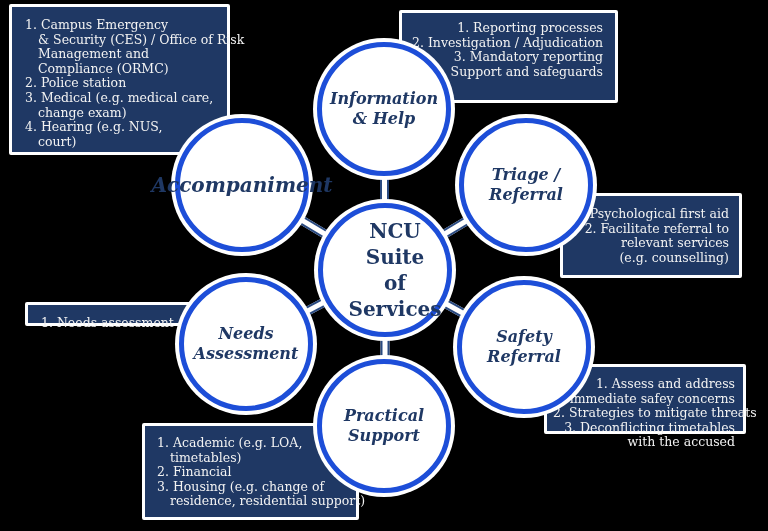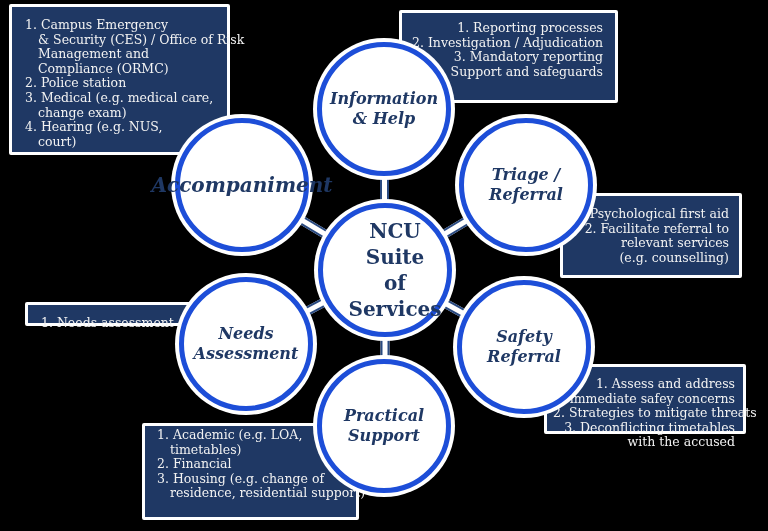--- a/index.html
+++ b/index.html
@@ -73,21 +73,21 @@
   </div>
 
   <div class="note align-right" style="left:544px;top:364px;width:202px;height:70px;padding:10px 8px 6px 6px;">
     <div class="ln">1. Assess and address</div>
     <div class="ln">immediate safey concerns</div>
     <div class="ln">2. Strategies to mitigate threats</div>
     <div class="ln">3. Deconflicting timetables</div>
     <div class="ln">with the accused</div>
   </div>
 
-  <div class="note" style="left:142px;top:423px;width:217px;height:97px;padding:2px 6px 6px 12px;">
+  <div class="note" style="left:142px;top:423px;width:217px;height:97px;padding:10px 6px 6px 12px;">
     <div class="ln">1. Academic (e.g. LOA,</div>
     <div class="ln ind">timetables)</div>
     <div class="ln">2. Financial</div>
     <div class="ln">3. Housing (e.g. change of</div>
     <div class="ln ind">residence, residential support)</div>
   </div>
 
   <div class="note" style="left:25px;top:302px;width:180px;height:24px;padding:11px 6px 6px 13px;">
     <div class="ln">1. Needs assessment</div>
   </div>

